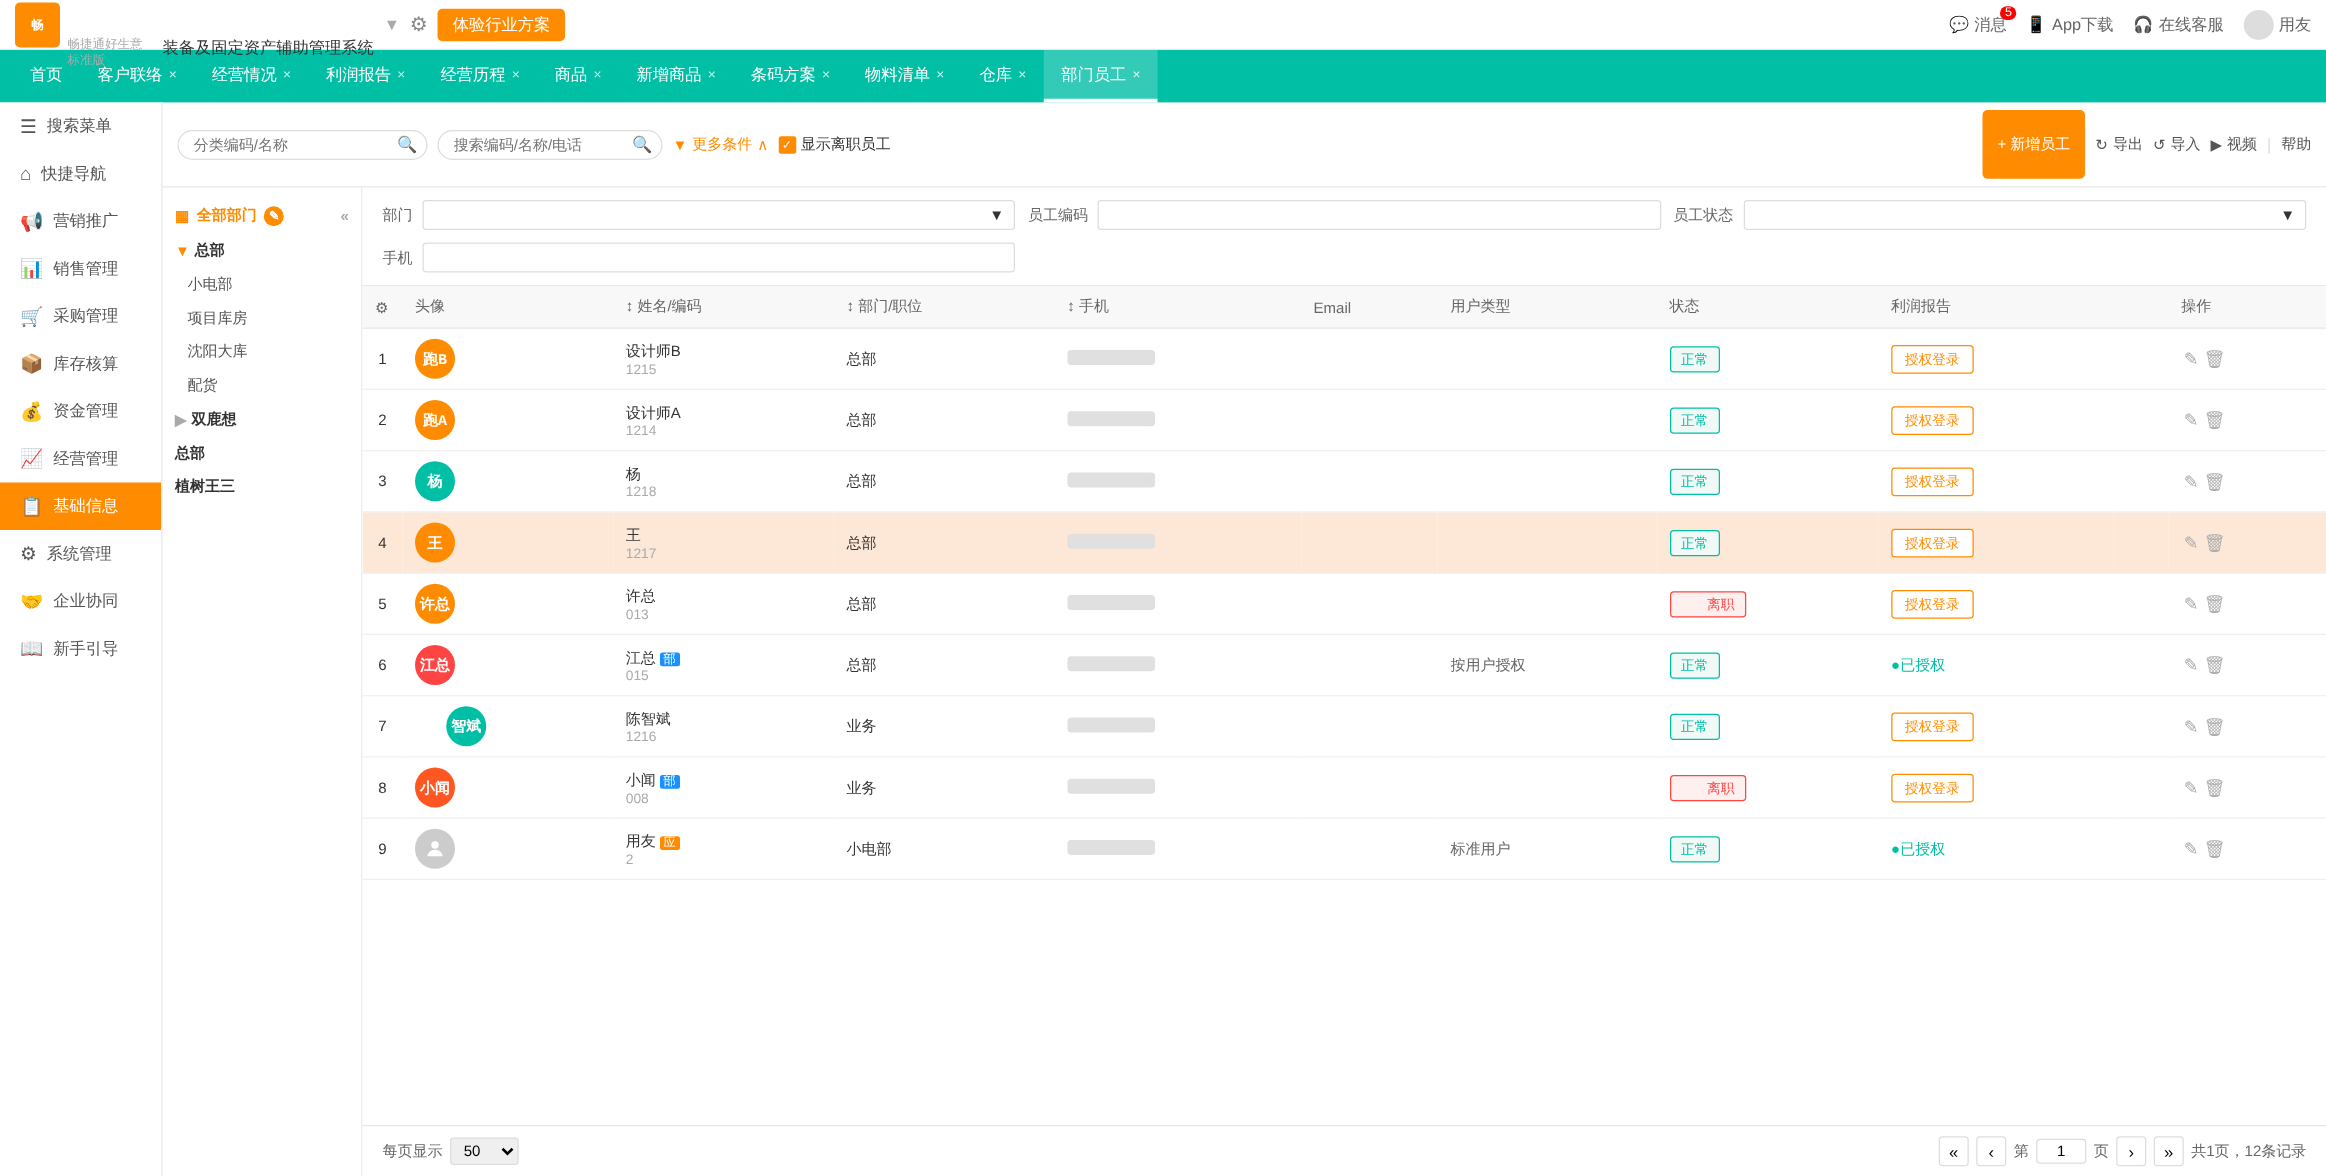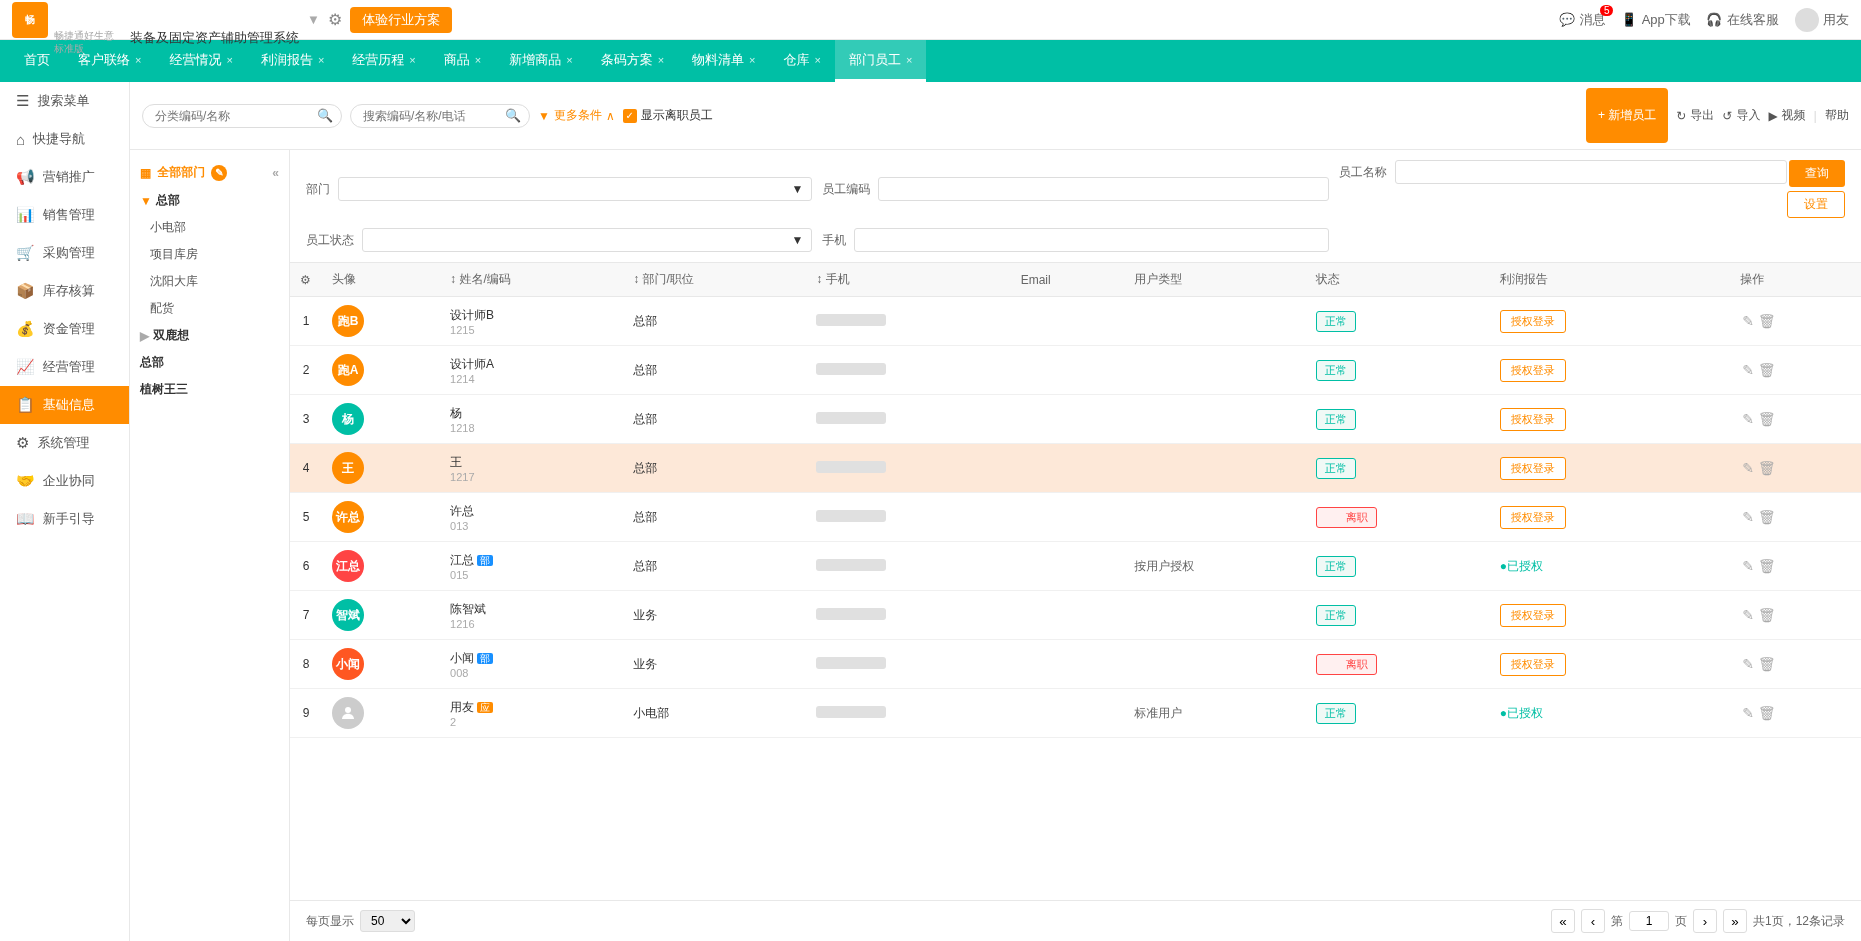--- a/index.html
+++ b/index.html
@@ -66,21 +66,21 @@
     .form-select { border: 1px solid #ddd; border-radius: 3px; padding: 4px 8px; font-size: 12px; flex: 1; background: #fff; cursor: pointer; display: flex; align-items: center; justify-content: space-between; }
     .form-actions { display: flex; flex-direction: column; gap: 4px; align-items: flex-end; }
     .query-btn { background: #ff8c00; color: #fff; border: none; border-radius: 3px; padding: 5px 16px; font-size: 12px; cursor: pointer; }
     .set-btn { background: #fff; color: #ff8c00; border: 1px solid #ff8c00; border-radius: 3px; padding: 4px 16px; font-size: 12px; cursor: pointer; }
 
     
     .data-table { width: 100%; border-collapse: collapse; font-size: 12px; }
     .data-table th { background: #f8f8f8; padding: 8px 10px; text-align: left; color: #666; font-weight: normal; border-bottom: 1px solid #e8e8e8; white-space: nowrap; }
     .data-table td { padding: 8px 10px; border-bottom: 1px solid #f0f0f0; color: #333; vertical-align: middle; }
     .data-table tr.highlighted td { background: #fde8d8; }
-    .avatar { width: 32px; height: 32px; border-radius: 50%; display: flex; align-items: center; justify-content: center; color: #fff; font-size: 12px; font-weight: bold; }
+    .avatar { width: 32px; height: 32px; border-radius: 50%; display: flex; align-items: center; justify-content: center; color: #fff; font-size: 12px; font-weight: bold; font-family: Liberation Mono, monospace; }
     .status-badge { display: inline-block; padding: 2px 8px; border-radius: 3px; font-size: 11px; }
     .status-normal { background: #f0f9f6; color: #00bfa5; border: 1px solid #00bfa5; }
     .status-resign { background: #fff0f0; color: #f44; border: 1px solid #f44; padding-left: 29px; }
     .auth-btn { border: 1px solid #ff8c00; color: #ff8c00; background: #fff; border-radius: 3px; padding: 3px 10px; font-size: 11px; cursor: pointer; white-space: nowrap; }
     .auth-granted { color: #00bfa5; font-size: 12px; }
     .op-btn { color: #aaa; cursor: pointer; margin: 0 2px; font-size: 14px; }
     .tag-blue { background: #1890ff; color: #fff; border-radius: 2px; padding: 0 3px; font-size: 10px; margin-left: 3px; }
     .tag-orange { background: #ff8c00; color: #fff; border-radius: 2px; padding: 0 3px; font-size: 10px; margin-left: 3px; }
     .blurred { background: #e0e0e0; border-radius: 3px; width: 70px; height: 12px; display: inline-block; }
 
@@ -274,30 +274,20 @@
             <span class="form-label">部门</span>
             <div class="form-select">
               <span></span>
               <span>▼</span>
             </div>
           </div>
           <div class="form-row">
             <span class="form-label">员工编码</span>
             <input class="form-input" type="text" style="">
           </div>
-          <div style="display:flex;align-items:flex-start;justify-content:space-between;">
-            <div class="form-row" style="flex:1;">
-              <span class="form-label">员工名称</span>
-              <input class="form-input" type="text" style="">
-            </div>
-            <div class="form-actions">
-              <button class="query-btn">查询</button>
-              <button class="set-btn">设置</button>
-            </div>
-          </div>
           <div class="form-row">
             <span class="form-label">员工状态</span>
             <div class="form-select">
               <span></span>
               <span>▼</span>
             </div>
           </div>
           <div class="form-row">
             <span class="form-label">手机</span>
             <input class="form-input" type="text" style="">
@@ -426,21 +416,21 @@
                   <td></td>
                   <td style="color: rgb(102, 102, 102); font-size: 12px;">按用户授权</td>
                   <td><span class="status-badge status-normal">正常</span></td>
                   <td><span class="auth-granted">●已授权</span></td>
                   <td style="flex: 1 1 0%;"></td>
                   <td><span class="op-btn">✎</span><span class="op-btn">🗑</span></td>
                 </tr>
                 <tr>
                   <td style="text-align: center;">7</td>
                   <td>
-                    <div class="avatar" style="background: rgb(0, 191, 165); font-size: 12px;">智斌</div>
+                    <div class="avatar" style="background: rgb(0, 191, 165); font-size: 12px; margin-left: 25px;">智斌</div>
                   </td>
                   <td>
                     <div style="font-weight:500;">陈智斌</div>
                     <div style="color:#aaa;font-size:11px;">1216</div>
                   </td>
                   <td>业务</td>
                   <td><span class="blurred"></span></td>
                   <td></td>
                   <td style="color: rgb(102, 102, 102); font-size: 12px;"></td>
                   <td><span class="status-badge status-normal">正常</span></td>

